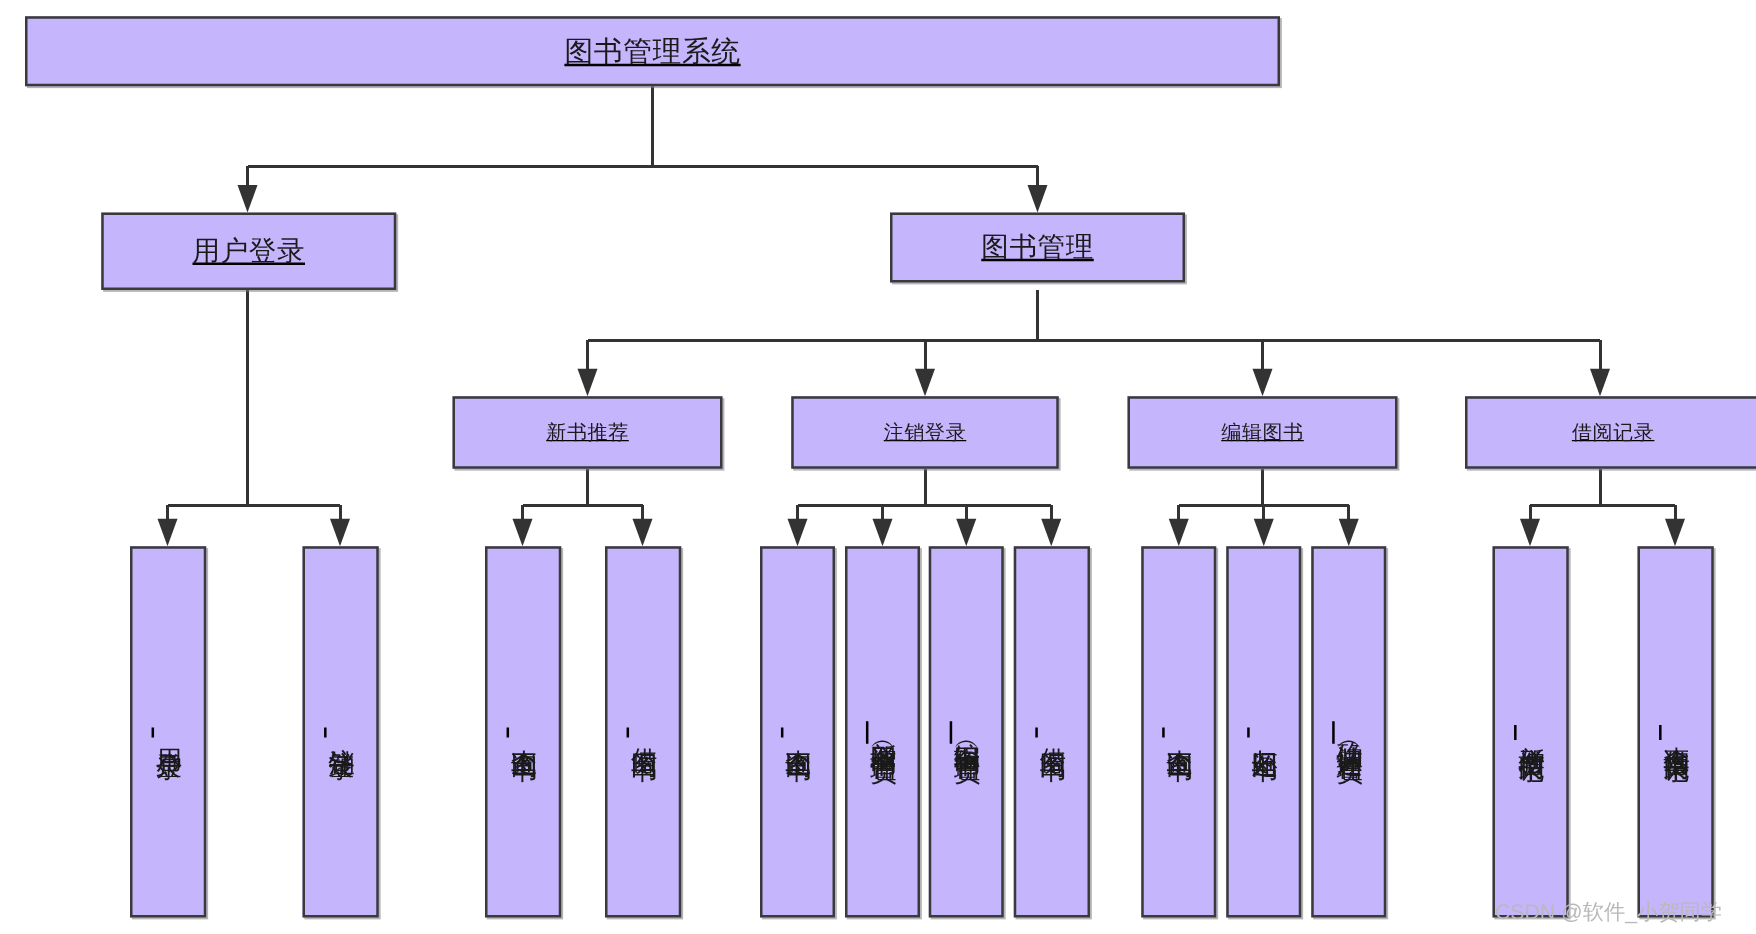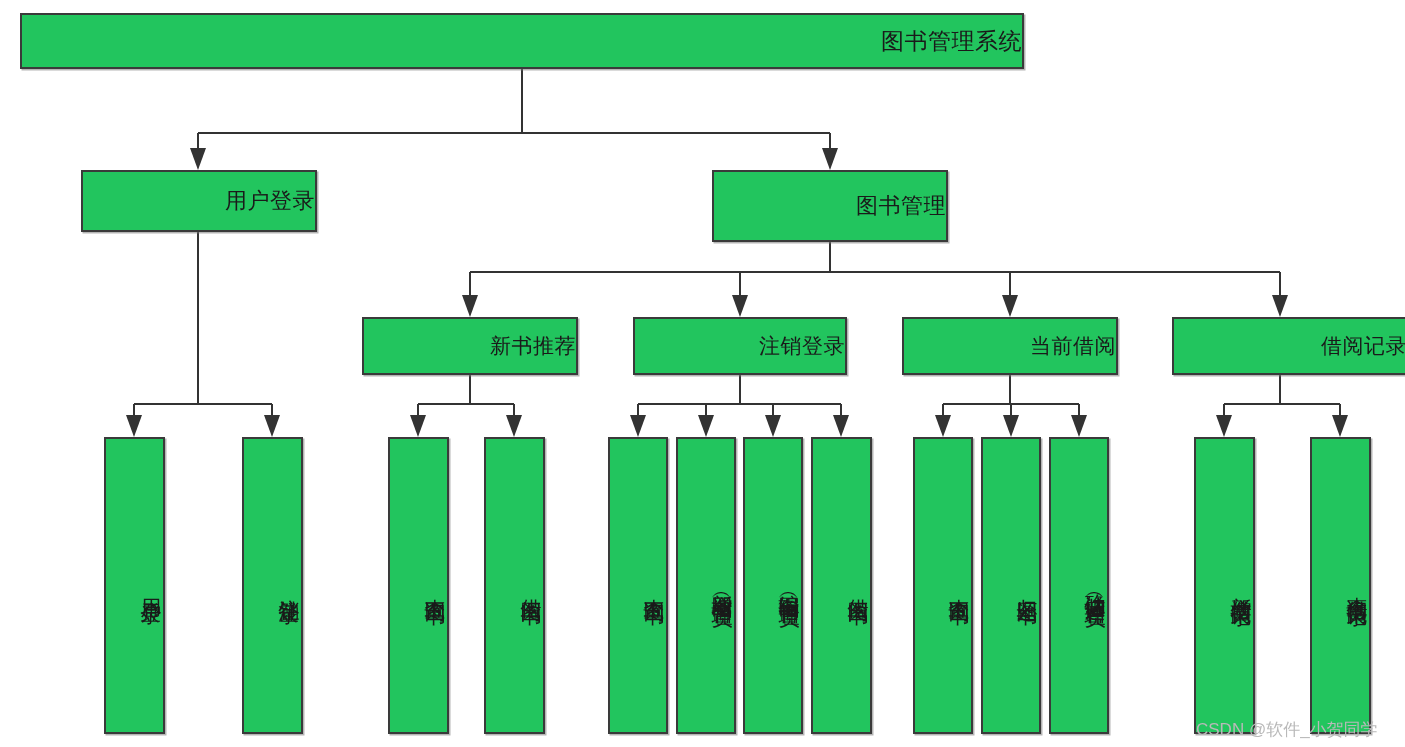--- a/index.html
+++ b/index.html
@@ -22,38 +22,39 @@
   svg.diagram-canvas {
     position: absolute;
     left: 0;
     top: 0;
     width: 1405px;
     height: 747px;
   }
   .node-box {
     position: absolute;
     box-sizing: border-box;
-    background: #22c55e;
+    background: #c4b5fd;
     border: 2px solid #3a3a3a;
     box-shadow: 1.5px 1.5px 0 rgba(120,120,120,0.55);
     display: flex;
     align-items: center;
-    justify-content: flex-end;
+    justify-content: center;
     overflow: hidden;
+    text-decoration: underline;
   }
   .node-label {
     color: #1a1a1a;
     font-family: "Liberation Sans", sans-serif;
     letter-spacing: 0.5px;
     text-align: center;
     white-space: nowrap;
   }
   .level-0 .node-label { font-size: 23px; }
   .level-1 .node-label { font-size: 22px; }
-  .level-2 .node-label { font-size: 21px; }
+  .level-2 .node-label { font-size: 16px; }
   .leaf .node-label {
     font-size: 21px;
     writing-mode: vertical-rl;
     text-orientation: upright;
     line-height: 1.12;
     letter-spacing: 2px;
     white-space: normal;
     max-height: 280px;
   }
   .watermark {
@@ -125,31 +126,31 @@
       <polygon points="1332,415 1348,415 1340,437" fill="#333333"></polygon>
     </svg>
 
   <div id="boxes-layer">
       <div class="node-box level-0" style="left: 20px; top: 13px; width: 1004px; height: 56px;">
         <span class="node-label">图书管理系统</span>
       </div>
       <div class="node-box level-1" style="left: 81px; top: 170px; width: 236px; height: 62px;">
         <span class="node-label">用户登录</span>
       </div>
-      <div class="node-box level-1" style="left: 712px; top: 170px; width: 236px; height: 72px;">
+      <div class="node-box level-1" style="left: 712px; top: 170px; width: 236px; height: 56px;">
         <span class="node-label">图书管理</span>
       </div>
       <div class="node-box level-2" style="left: 362px; top: 317px; width: 216px; height: 58px;">
         <span class="node-label">新书推荐</span>
       </div>
       <div class="node-box level-2" style="left: 633px; top: 317px; width: 214px; height: 58px;">
         <span class="node-label">注销登录</span>
       </div>
       <div class="node-box level-2" style="left: 902px; top: 317px; width: 216px; height: 58px;">
-        <span class="node-label">当前借阅</span>
+        <span class="node-label">编辑图书</span>
       </div>
       <div class="node-box level-2" style="left: 1172px; top: 317px; width: 237px; height: 58px;">
         <span class="node-label">借阅记录</span>
       </div>
       <div class="node-box leaf" style="left: 104px; top: 437px; width: 61px; height: 297px;">
         <span class="node-label">用户登录</span>
       </div>
       <div class="node-box leaf" style="left: 242px; top: 437px; width: 61px; height: 297px;">
         <span class="node-label">注销登录</span>
       </div>

